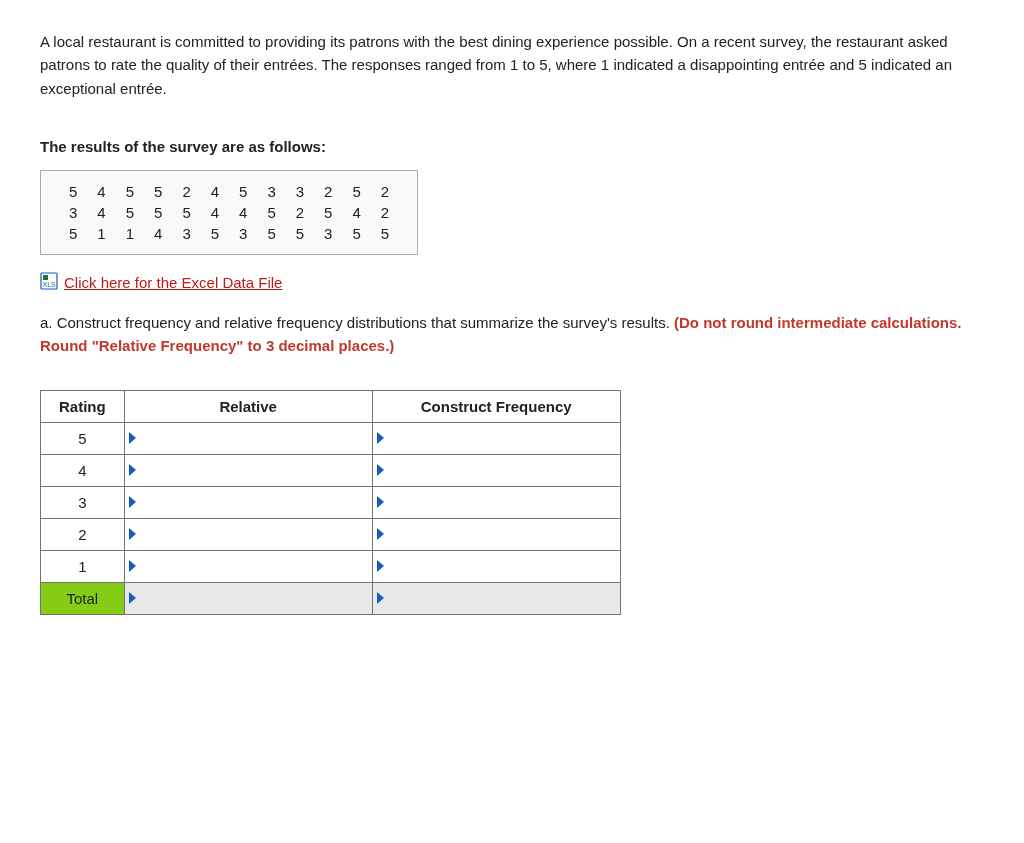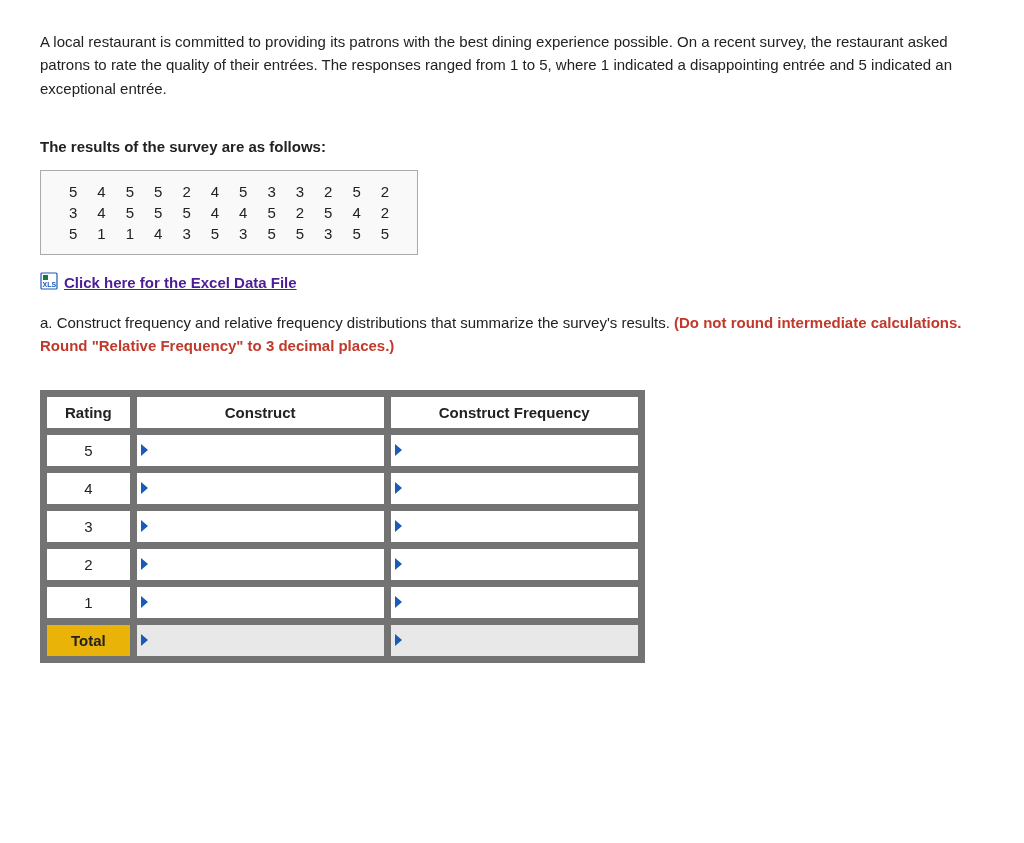--- a/index.html
+++ b/index.html
@@ -34,39 +34,38 @@
       padding: 2px 10px;
       text-align: center;
       font-size: 15px;
       color: #222;
       min-width: 22px;
     }
     .excel-link {
       display: flex;
       align-items: center;
       gap: 6px;
-      color: #4c1d95;
+      color: #b91c1c;
       text-decoration: underline;
       cursor: pointer;
       margin-bottom: 18px;
       font-size: 15px;
-      font-weight: bold;
     }
     .question-text {
       line-height: 1.55;
       margin-bottom: 32px;
     }
     .red-bold { font-weight: bold; color: #c0392b; }
     .freq-table {
       border-collapse: collapse;
       margin-top: 6px;
       min-width: 340px;
     }
     .freq-table th, .freq-table td {
-      border: 7px solid #737373;
+      border: 1px solid #737373;
       padding: 7px 18px;
       text-align: center;
       font-size: 15px;
     }
     .freq-table th {
       font-weight: bold;
       background: #fff;
     }
     .freq-table td.rating-cell {
       background: #fff;
@@ -83,22 +82,22 @@
       height: 0;
       border-top: 6px solid transparent;
       border-bottom: 6px solid transparent;
       border-left: 7px solid #1a5bb8;
       position: absolute;
       left: 4px;
       top: 50%;
       transform: translateY(-50%);
     }
     .freq-table td.total-cell {
-      background: #eab308;
-      font-weight: bold;
+      background: #84cc16;
+      font-weight: normal;
     }
     .freq-table td.total-input {
       background: #e8e8e8;
       min-width: 100px;
       position: relative;
     }
     .total-input::before {
       content: '';
       display: inline-block;
       width: 0;
@@ -184,21 +183,21 @@
 </div>
 
 <p class="question-text">
   <span>a. Construct frequency and relative frequency distributions that summarize the survey's results. </span><span class="red-bold">(Do not round intermediate calculations. Round "Relative Frequency" to 3 decimal places.)</span>
 </p>
 
 <table class="freq-table">
   <thead>
     <tr>
       <th>Rating</th>
-      <th>Construct</th>
+      <th>Relative</th>
       <th>Construct Frequency</th>
     </tr>
   </thead>
   <tbody>
     <tr>
       <td class="rating-cell">5</td>
       <td class="input-cell"><input type="text" style="border: none; outline: none; width: 100%; padding-left: 12px; font-size: 15px;"></td>
       <td class="input-cell"><input type="text" style="border: none; outline: none; width: 100%; padding-left: 12px; font-size: 15px;"></td>
     </tr>
     <tr>

